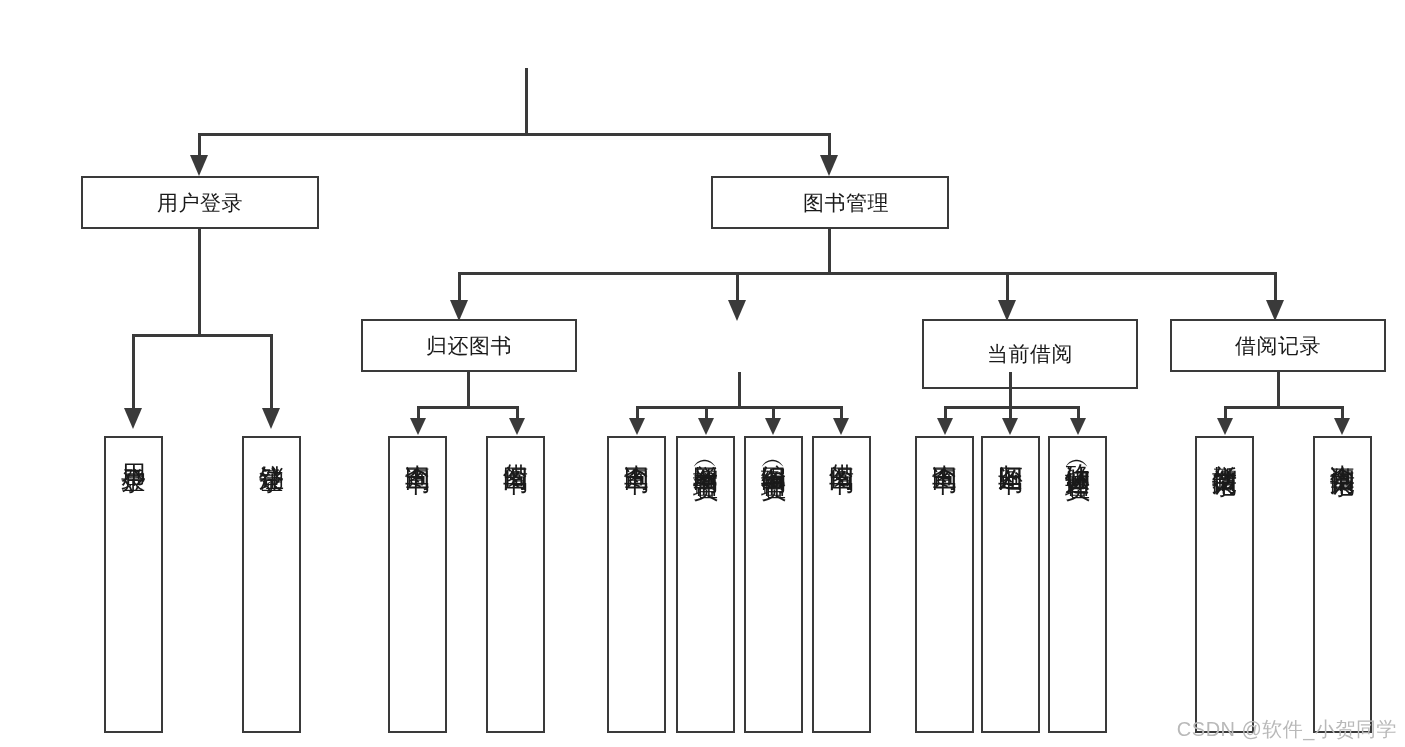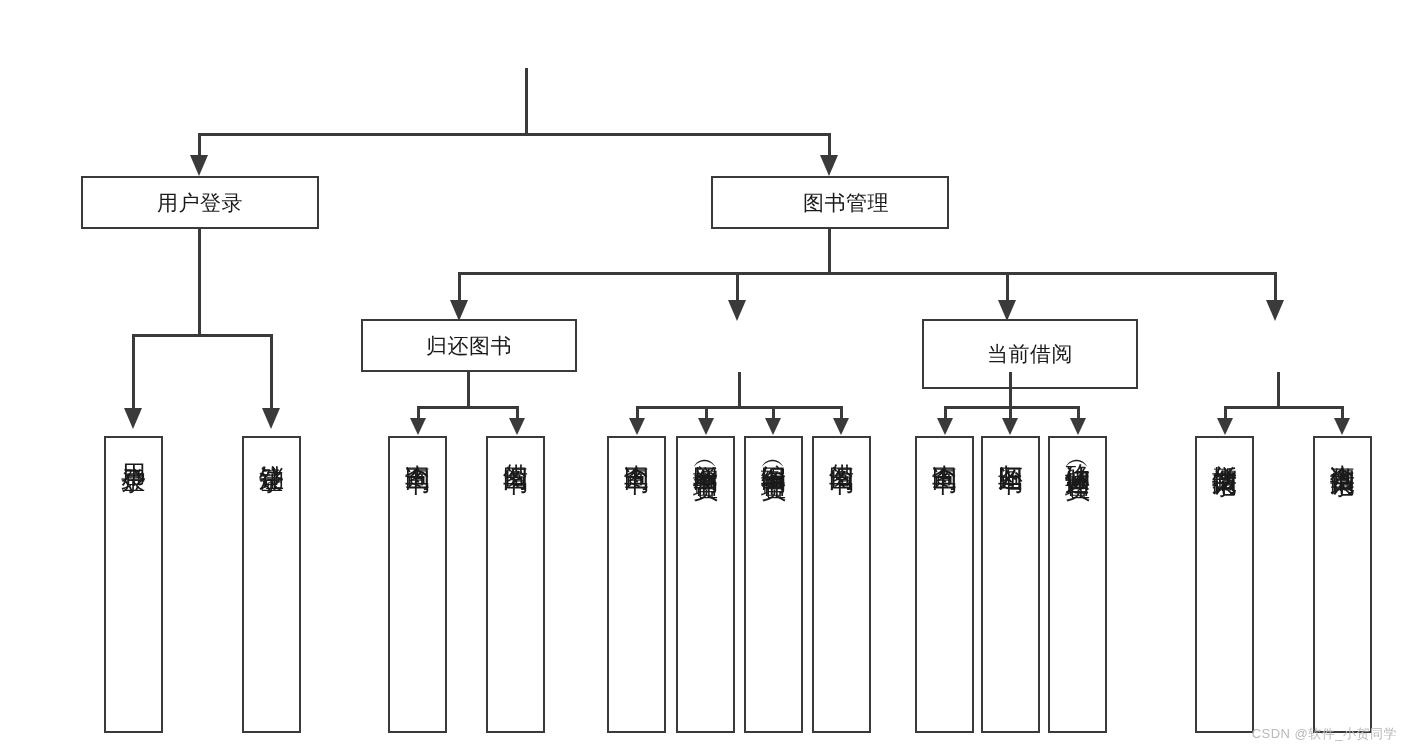--- a/index.html
+++ b/index.html
@@ -67,21 +67,21 @@
   .arrow.big{
     border-left:9px solid transparent;
     border-right:9px solid transparent;
     border-top:21px solid #3a3a3a;
   }
   
   #watermark{
     position:absolute;
     right:8px;
     bottom:4px;
-    font-size:13px;
+    font-size:20px;
     color:#b9b9b9;
     letter-spacing:0.5px;
     white-space:nowrap;
     font-family:"Liberation Sans","DejaVu Sans",sans-serif;
     margin-top:15px;
   }
 </style>
 </head>
 <body>
 
@@ -122,20 +122,23 @@
   <div class="arrow big" style="left:998px;top:300px;"></div>
   <div class="ln v" style="left:1274px;top:272px;height:30px;"></div>
   <div class="arrow big" style="left:1266px;top:300px;"></div>
 
   <div class="node horiz" style="left:361px;top:319px;width:216px;height:53px;">
     <span class="lbl">归还图书</span>
   </div>
   <div class="node horiz" style="left:902px;top:319px;width:216px;height:70px;margin-left:20px;">
     <span class="lbl">当前借阅</span>
   </div>
+  <div class="node horiz" style="left:1170px;top:319px;width:216px;height:53px;">
+    <span class="lbl">借阅记录</span>
+  </div>
 
   <div class="ln v" style="left:467px;top:372px;height:37px;"></div>
   <div class="ln h" style="left:417px;top:406px;width:102px;"></div>
   <div class="ln v" style="left:417px;top:406px;height:14px;"></div>
   <div class="arrow" style="left:410px;top:418px;"></div>
   <div class="ln v" style="left:516px;top:406px;height:14px;"></div>
   <div class="arrow" style="left:509px;top:418px;"></div>
 
   <div class="ln v" style="left:738px;top:372px;height:37px;"></div>
   <div class="ln h" style="left:636px;top:406px;width:206px;"></div>

